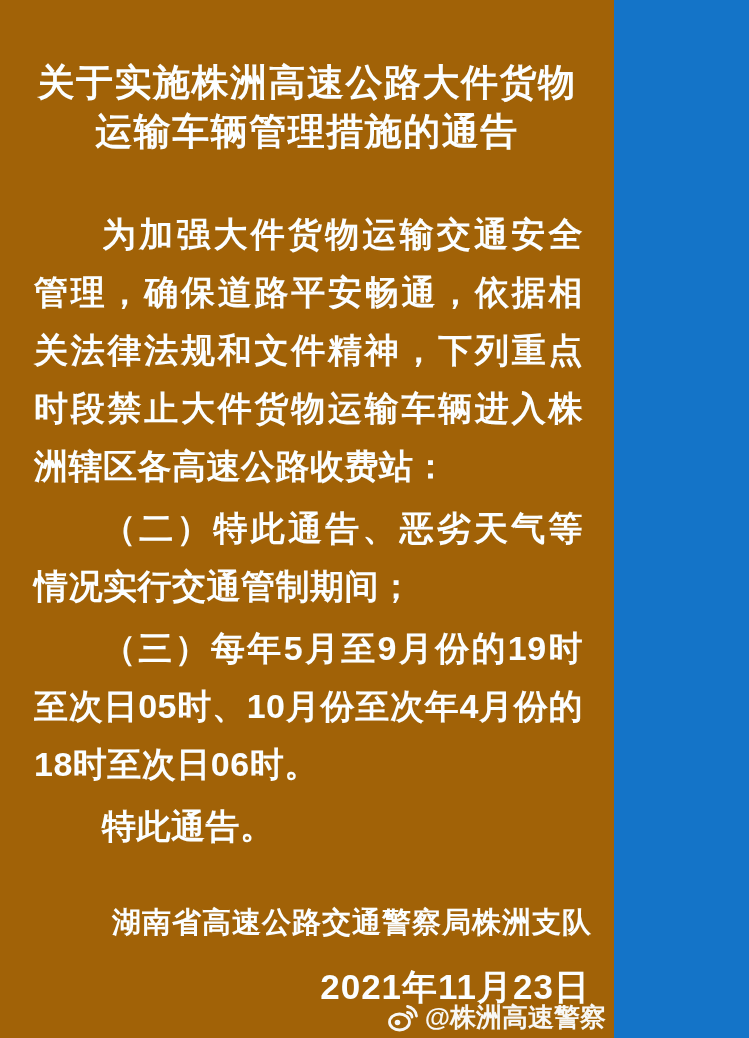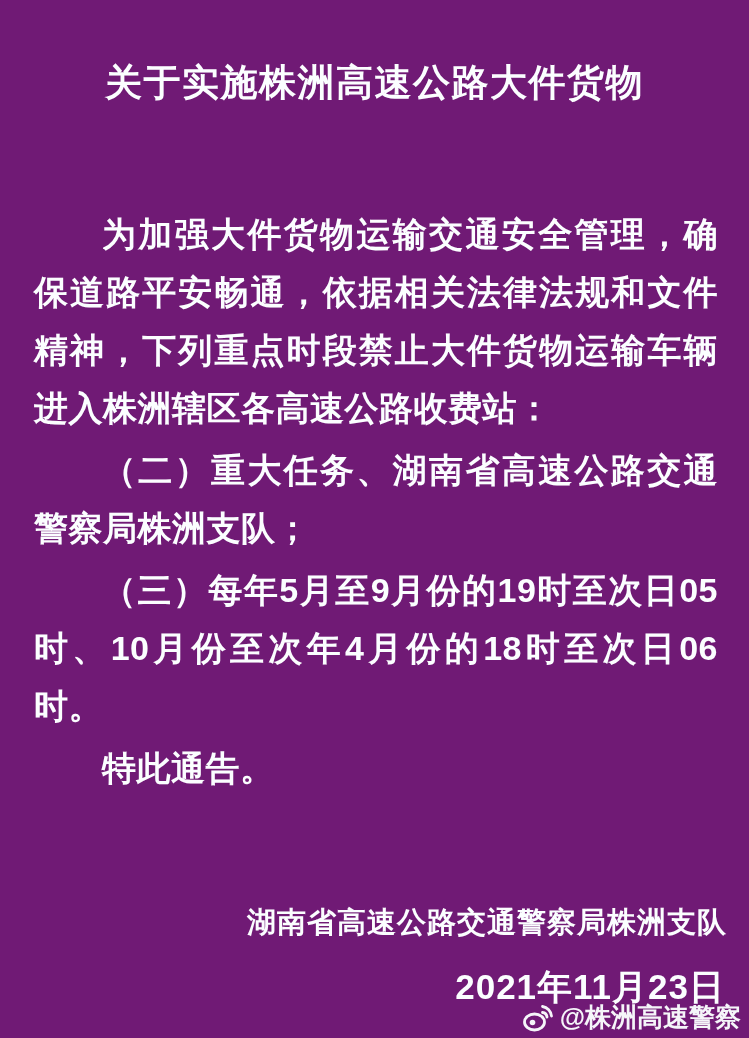--- a/index.html
+++ b/index.html
@@ -9,23 +9,23 @@
   body {
     width: 749px;
     height: 1038px;
     background: #1474c8;
     overflow: hidden;
     font-family: "Liberation Sans", "DejaVu Sans", sans-serif;
     color: #fbfeff;
   }
   .page {
     position: relative;
-    width: 749px;
+    width: 614px;
     height: 1038px;
-    background: #701a75;
+    background: #a16207;
   }
   .title {
     position: absolute;
     top: 58px;
     left: 0;
     right: 0;
     margin: 0;
     text-align: center;
     font-size: 37px;
     font-weight: 700;
@@ -84,25 +84,26 @@
     align-items: center;
   }
 </style>
 </head>
 <body>
 
 <div class="page">
 
   <h1 class="title">
     <span class="title-line">关于实施株洲高速公路大件货物</span>
+    <span class="title-line">运输车辆管理措施的通告</span>
   </h1>
 
   <div class="content">
     <p>为加强大件货物运输交通安全管理，确保道路平安畅通，依据相关法律法规和文件精神，下列重点时段禁止大件货物运输车辆进入株洲辖区各高速公路收费站：</p>
-    <p>（二）重大任务、湖南省高速公路交通警察局株洲支队；</p>
+    <p>（二）特此通告、恶劣天气等情况实行交通管制期间；</p>
     <p>（三）每年5月至9月份的19时至次日05时、10月份至次年4月份的18时至次日06时。</p>
     <p>特此通告。</p>
   </div>
 
   <div class="signature">湖南省高速公路交通警察局株洲支队</div>
 
   <div class="date">2021年11月23日</div>
 
   <div class="watermark">
     <span class="wicon">

